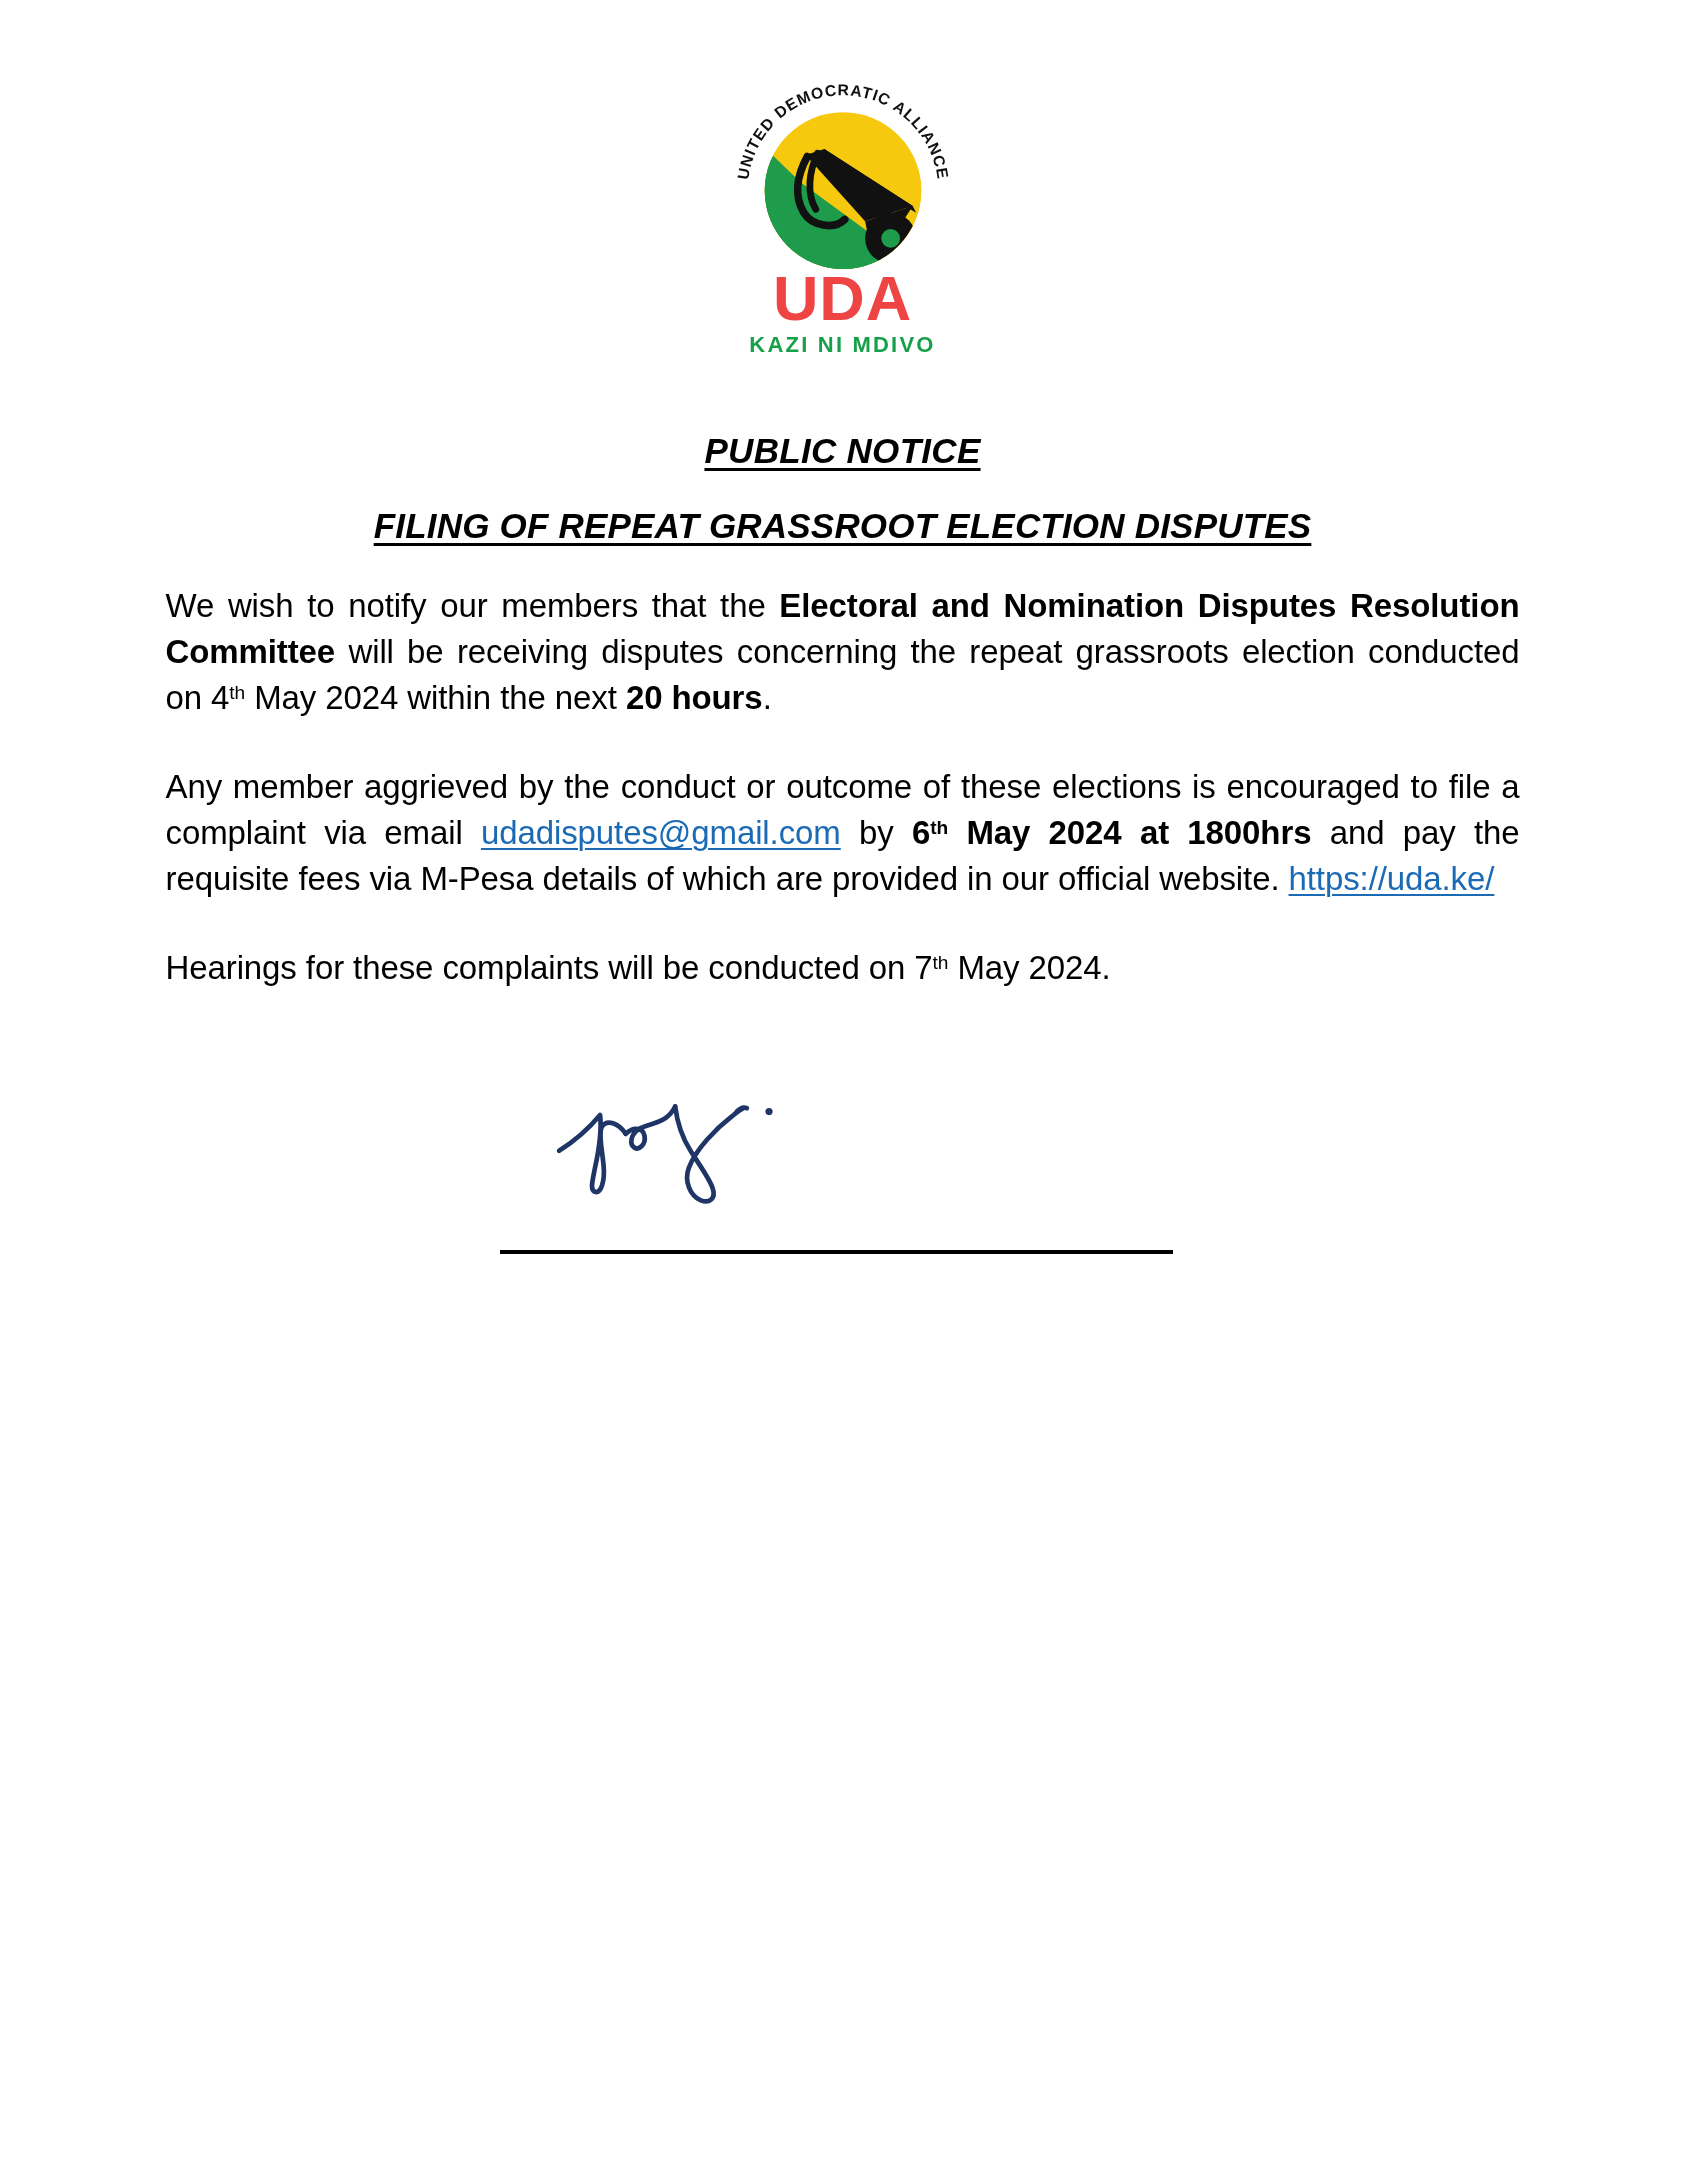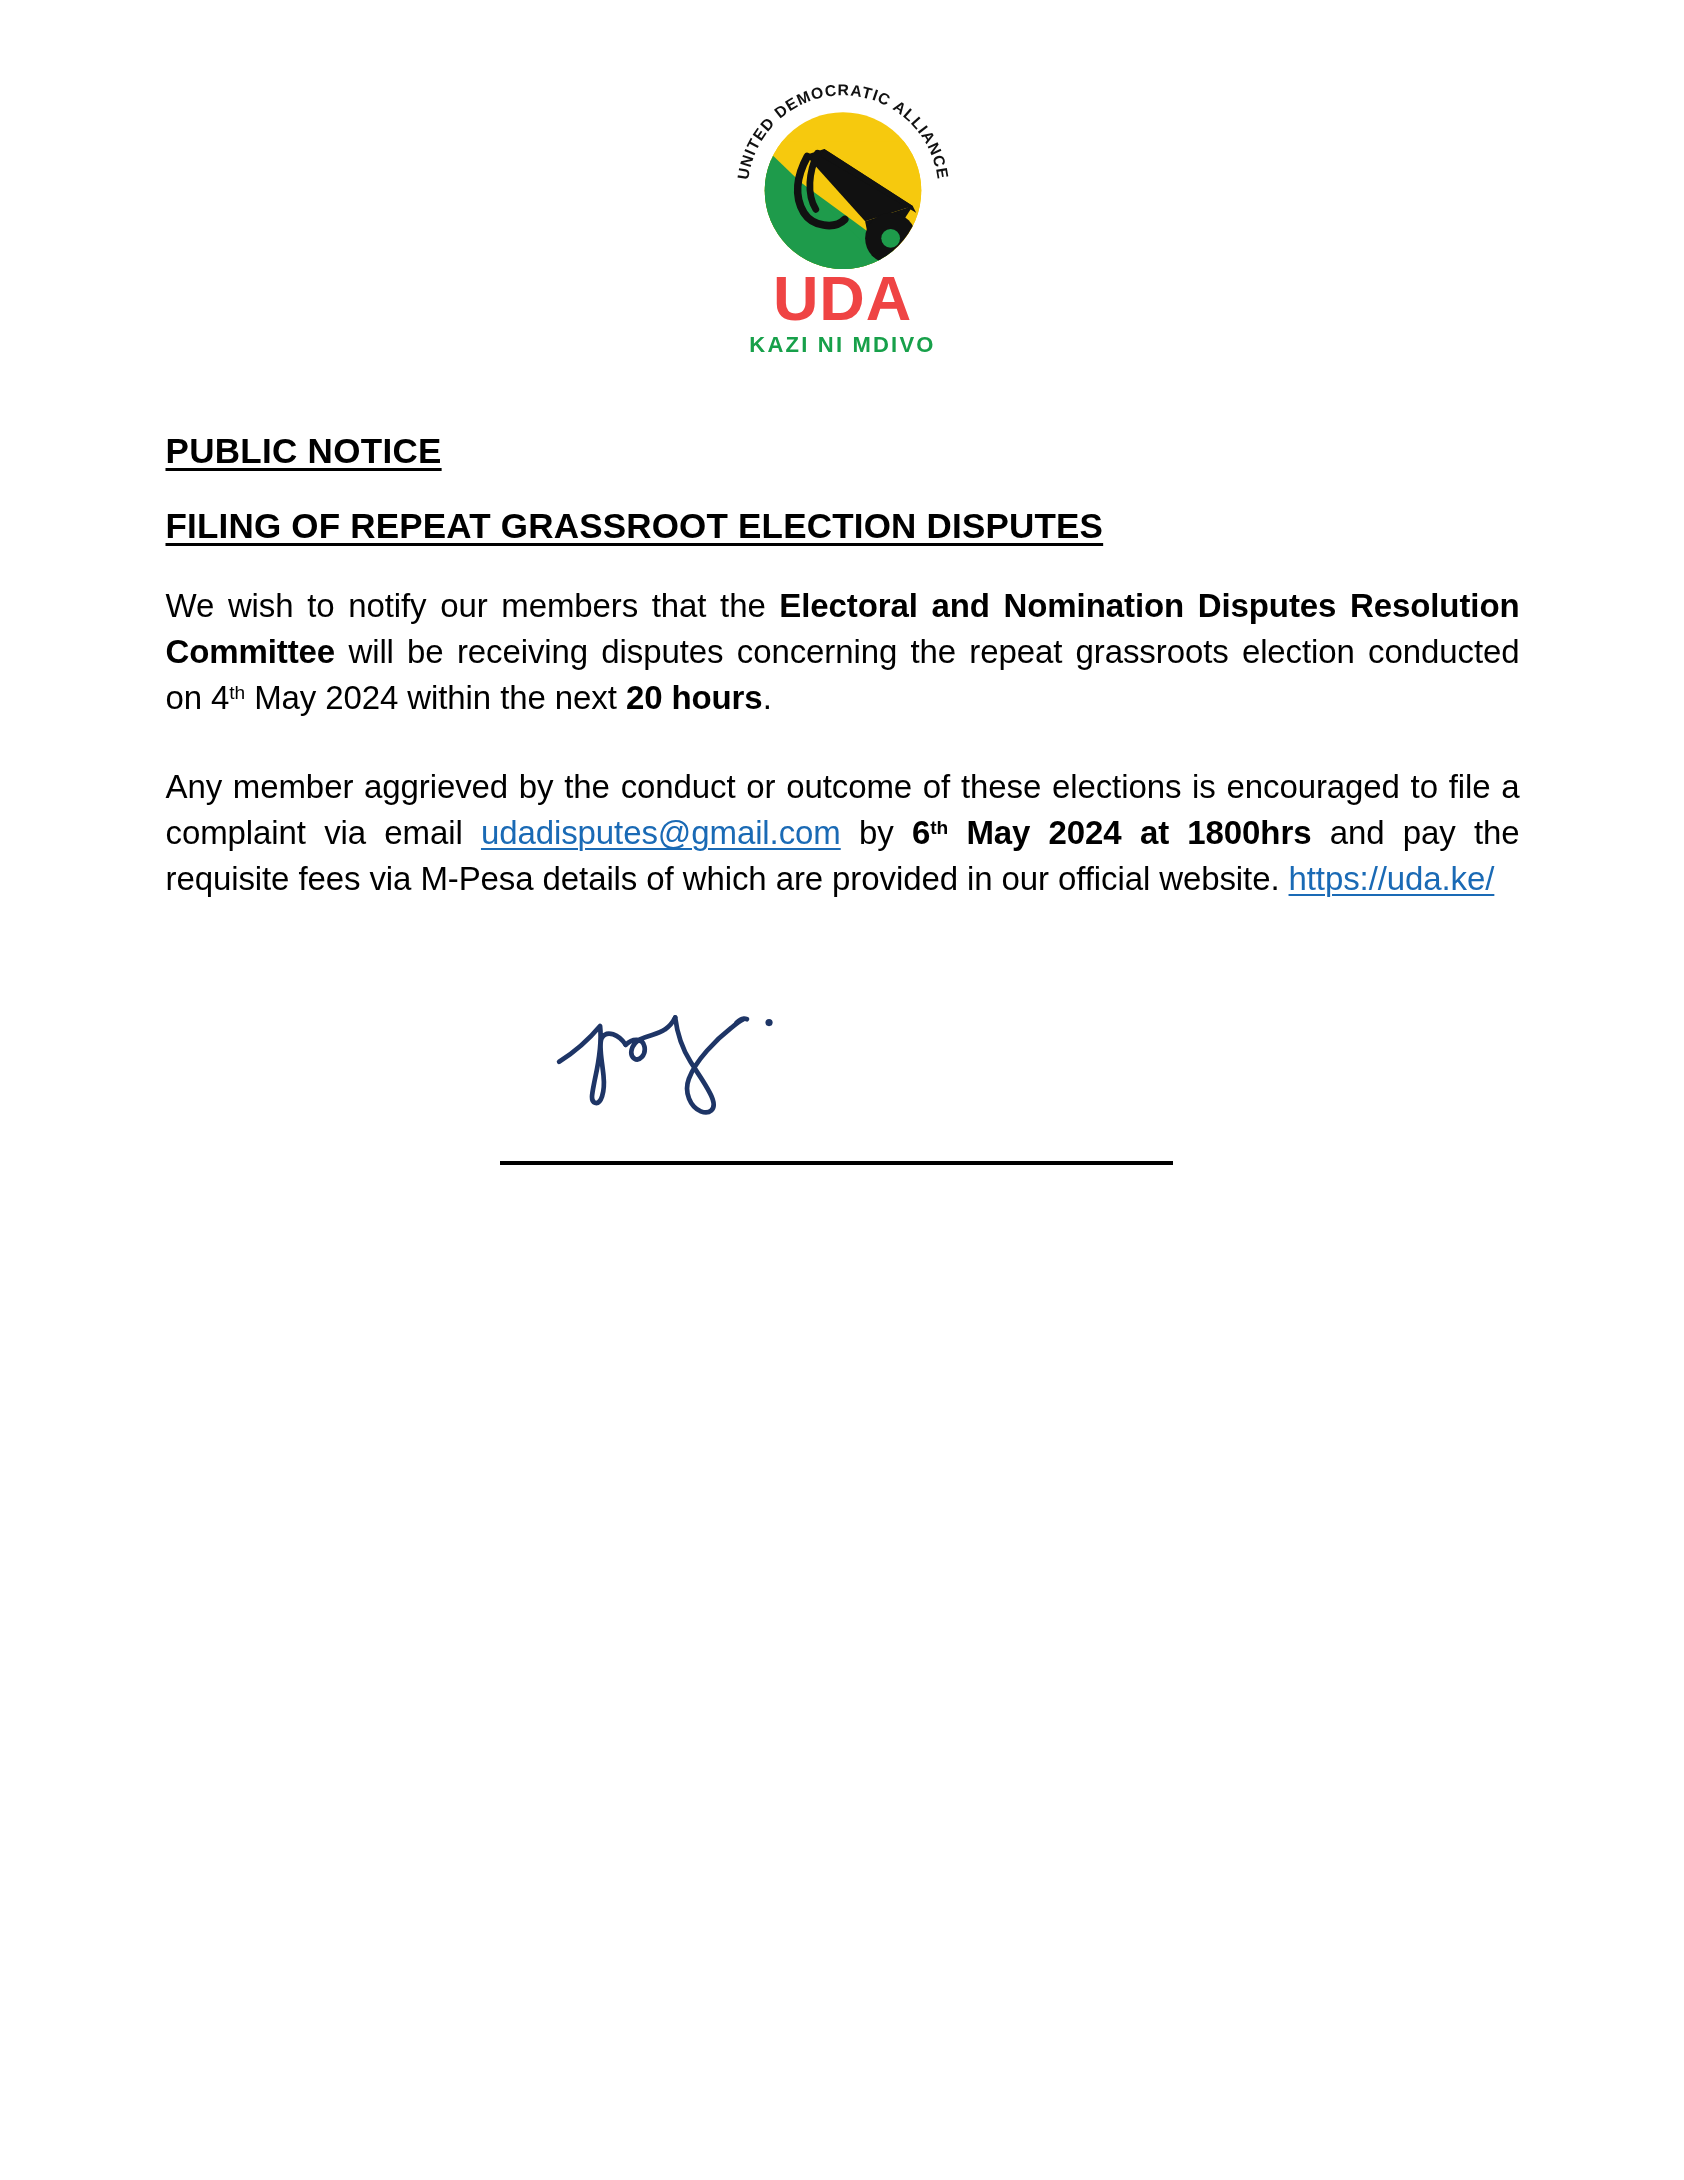--- a/index.html
+++ b/index.html
@@ -53,21 +53,22 @@
     margin-top: 3.4px;
   }
 
   
   .doc {
     margin: 0 auto;
     width: 1354px;          
     padding-top: 73px;
   }
   .title-wrap {
-    text-align: left;
+    text-align: center;
+    font-style: italic;
   }
   .title-main,
   .title-sub {
     display: inline-block;
     font-family: "Liberation Sans Narrow", "Liberation Sans", sans-serif;
     font-weight: bold;
     color: #000;
     text-decoration: underline;
     text-decoration-thickness: 2.6px;
     text-underline-offset: 5.1px;
@@ -194,20 +195,21 @@
     <div class="title-main">PUBLIC NOTICE</div>
   </div>
   <div class="title-wrap">
     <div class="title-sub">FILING OF REPEAT GRASSROOT ELECTION DISPUTES</div>
   </div>
 
   <p class="body-par par-1"><span>We wish to notify our members that the </span><span class="b">Electoral and Nomination Disputes Resolution Committee</span><span> will be receiving disputes concerning the repeat grassroots election conducted on 4</span><sup class="ord">th</sup><span> May 2024 within the next </span><span class="b">20 hours</span><span>.</span></p>
 
   <p class="body-par par-2"><span>Any member aggrieved by the conduct or outcome of these elections is encouraged to file a complaint via email </span><a class="link" href="#">udadisputes@gmail.com</a><span> by </span><span class="b">6</span><sup class="ord b">th</sup><span class="b"> May 2024 at 1800hrs</span><span> and pay the requisite fees via M-Pesa details of which are provided in our official website. </span><a class="link" href="#">https://uda.ke/</a></p>
 
+  <p class="body-par par-3"><span>Hearings for these complaints will be conducted on 7</span><sup class="ord">th</sup><span> May 2024.</span></p>
 
   <div class="sig-area">
     <div class="sig-ink">
       <svg viewBox="0 0 300 150" xmlns="http://www.w3.org/2000/svg" aria-hidden="true">
         <g fill="none" stroke="#1e3566" stroke-width="5.5" stroke-linecap="round" stroke-linejoin="round">
 
           <path d="M 6 76 C 28 62, 44 46, 54 34 C 56 52, 52 78, 48 96
                    C 45 112, 42 122, 48 124 C 55 126, 60 112, 58 92
                    C 56 72, 52 56, 56 48 C 62 38, 76 44, 84 56"></path>
 

